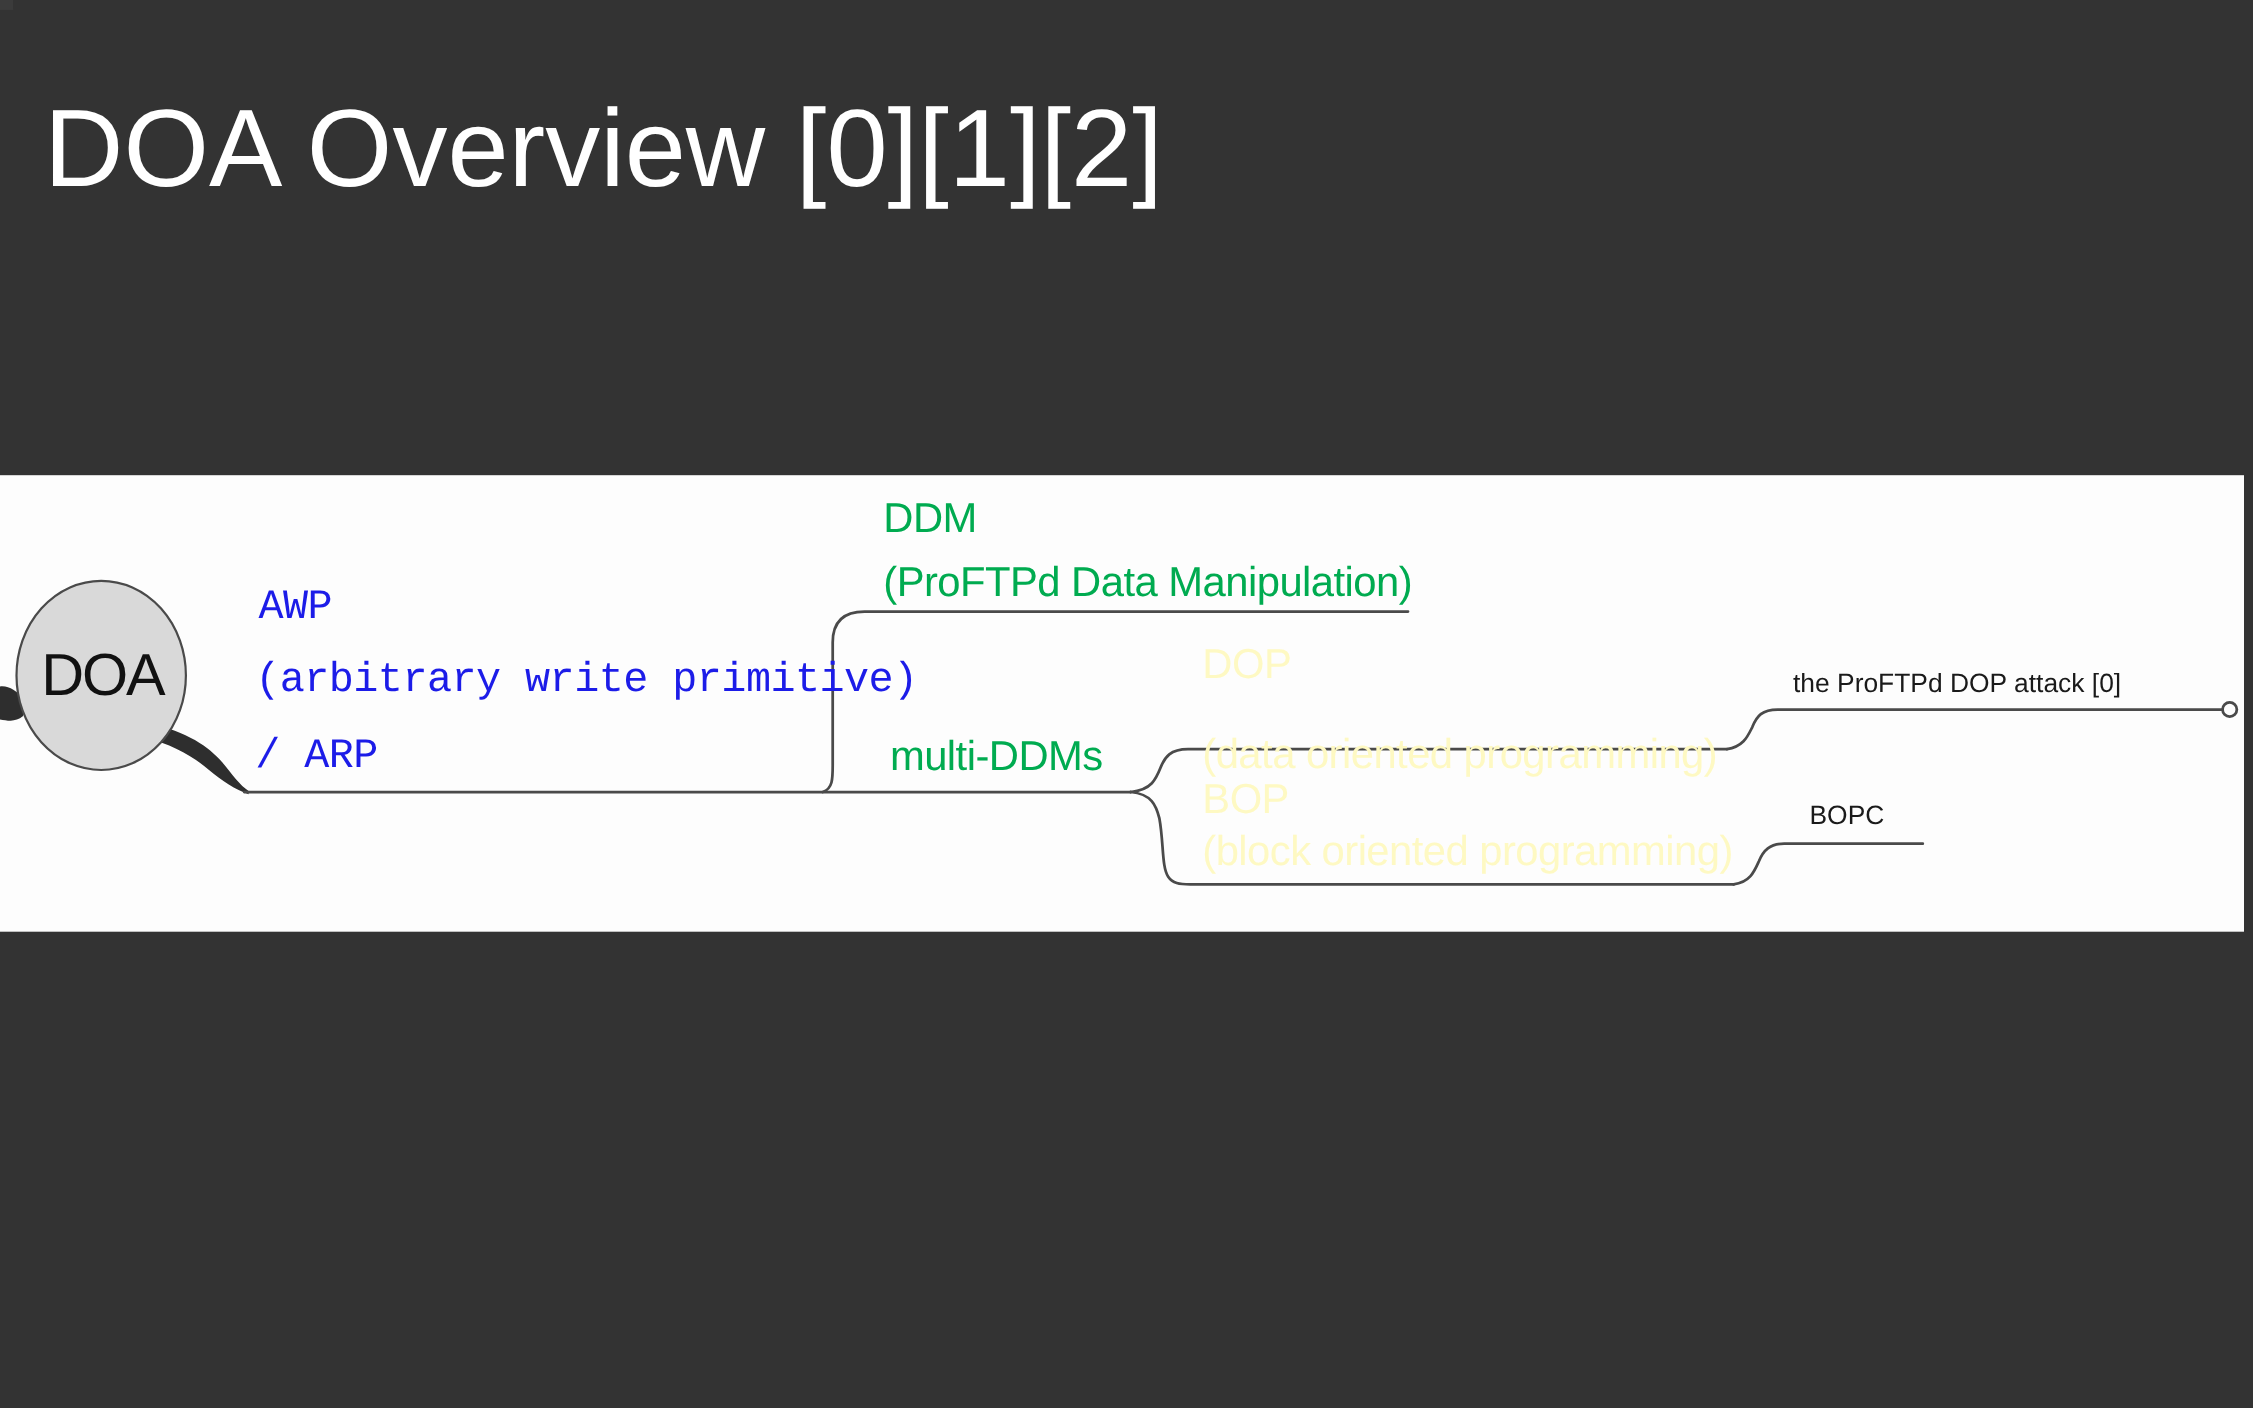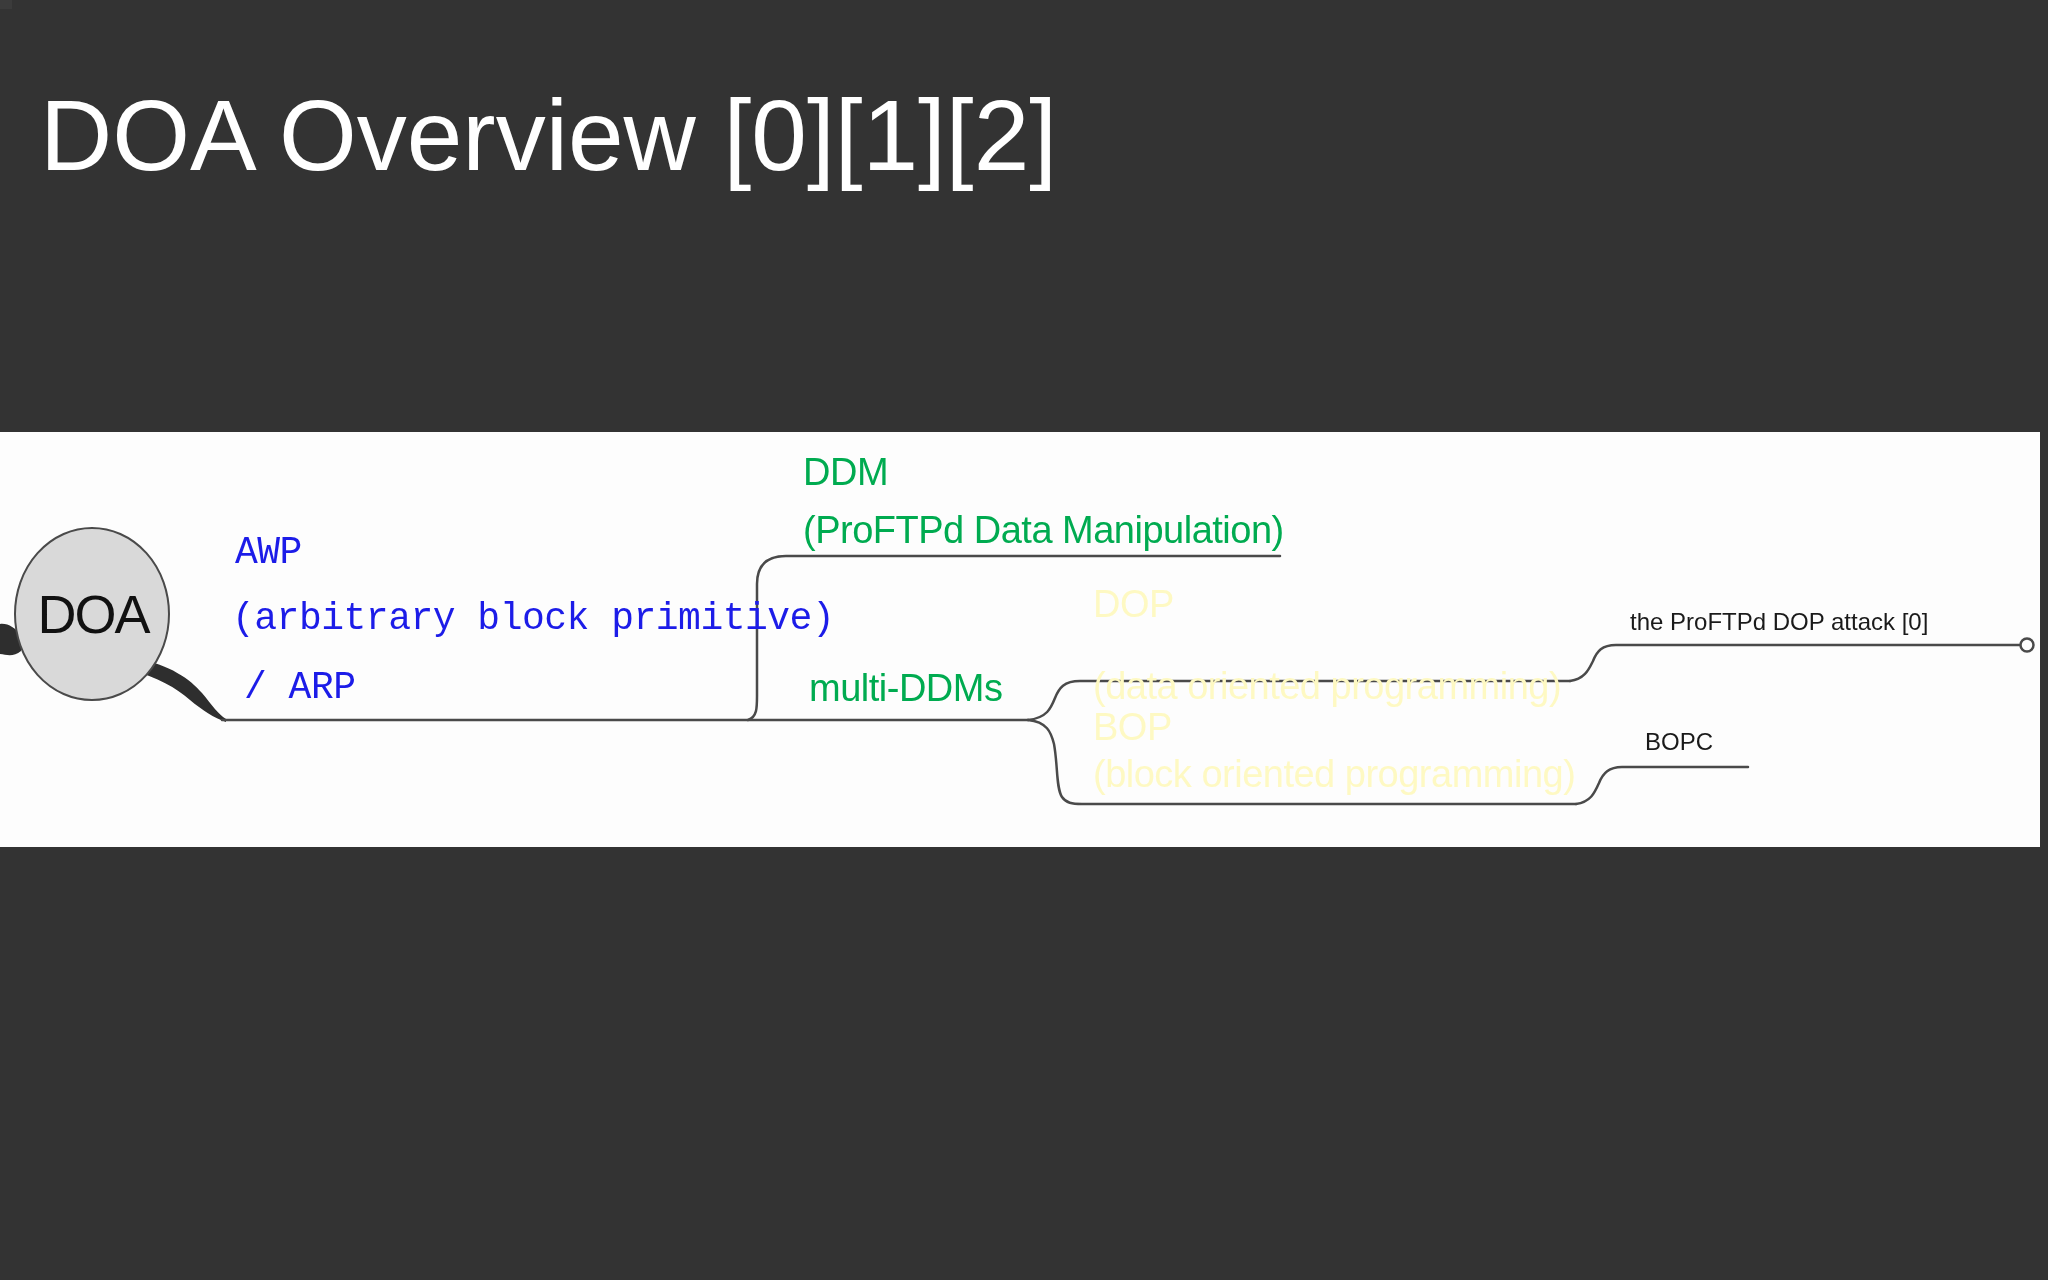--- a/index.html
+++ b/index.html
@@ -48,22 +48,22 @@
 
     <path d="M1570,681 C1585,679 1589,669 1593,661 C1597,651 1602,645 1616,645 L2020,645" fill="none" stroke="#4a4a4a" stroke-width="2.5" stroke-linecap="round"></path>
     <circle cx="2027" cy="645" r="6.5" fill="#fdfdfd" stroke="#4a4a4a" stroke-width="2.5"></circle>
 
     <path d="M1576,804 C1591,802 1595,792 1599,783 C1603,773 1609,767 1622,767 L1748,767" fill="none" stroke="#4a4a4a" stroke-width="2.5" stroke-linecap="round"></path>
   </svg>
 
   <div class="root-label">DOA</div>
 
   <div class="lbl blue" style="left:235px;top:533px;">AWP</div>
-  <div class="lbl blue" style="left:232px;top:599px;">(arbitrary block primitive)</div>
-  <div class="lbl blue" style="left:244px;top:668px;">/ ARP</div>
+  <div class="lbl blue" style="left:232px;top:599px;">(arbitrary write primitive)</div>
+  <div class="lbl blue" style="left:232px;top:668px;">/ ARP</div>
 
   <div class="lbl green" style="left:803px;top:452px;">DDM</div>
   <div class="lbl green" style="left:803px;top:510px;">(ProFTPd Data Manipulation)</div>
 
   <div class="lbl green" style="left:809px;top:668px;">multi-DDMs</div>
 
   <div class="lbl darkred" style="left:1093px;top:584px;">DOP</div>
   <div class="lbl darkred" style="left:1093px;top:666px;">(data oriented programming)</div>
 
   <div class="lbl darkred" style="left:1093px;top:707px;">BOP</div>

